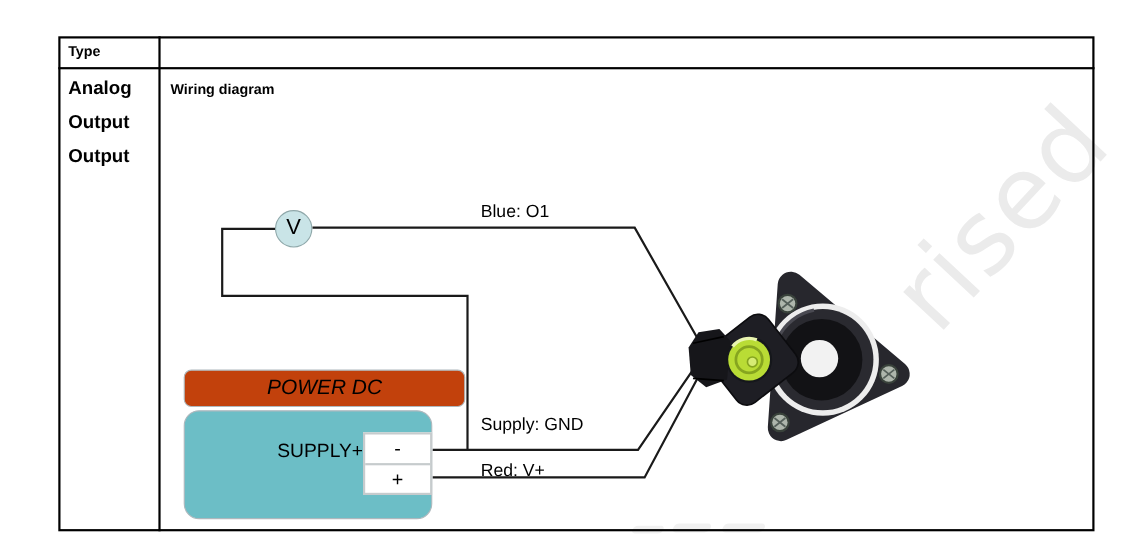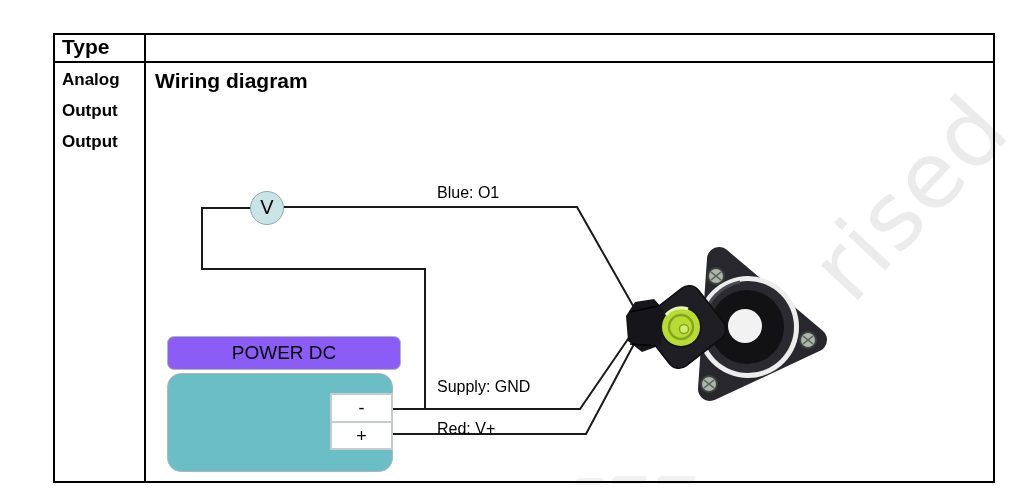--- a/index.html
+++ b/index.html
@@ -12,35 +12,35 @@
   .watermark{
     position:absolute;left:790px;top:248px;font-size:92px;letter-spacing:2px;
     color:#EBEBEB;font-family:"DejaVu Sans",sans-serif;font-weight:400;
     transform:rotate(-47deg);transform-origin:left top;white-space:nowrap;z-index:0;
   }
   .wm-frag{position:absolute;background:#F1F1F1;border-radius:6px;transform:skewX(-25deg);z-index:0;}
   
   .tbl-outer{left:53px;top:33px;width:942px;height:450px;border:2px solid #000;box-sizing:border-box;z-index:3;pointer-events:none;}
   .tbl-vline{left:144px;top:33px;width:2px;height:450px;background:#000;z-index:3;}
   .tbl-hline{left:53px;top:61px;width:942px;height:2px;background:#000;z-index:3;}
-  .hdr{top:33px;height:28px;line-height:28px;font-weight:bold;font-size:21px;z-index:4;}
+  .hdr{top:33px;height:28px;line-height:28px;font-weight:bold;font-size:13px;z-index:4;}
   .cell-lines{top:64px;line-height:31px;font-size:17px;z-index:4;white-space:nowrap;}
   .cell-lines span{display:block;}
   .bold{font-weight:bold;}
   
   .vmeter{
     left:250px;top:191px;width:34px;height:34px;border-radius:50%;
     background:#C9E4E7;border:1.5px solid #8FA8AA;box-sizing:border-box;
     text-align:center;line-height:30px;font-size:20px;z-index:2;
   }
   .wire-label{font-size:16px;z-index:2;white-space:nowrap;}
   .power-box{
-    left:167px;top:336px;width:234px;height:34px;background:#8b5cf6;
+    left:167px;top:336px;width:256px;height:34px;background:#c2410c;
     border:1px solid #AEB8BD;border-radius:7px;box-sizing:border-box;
-    text-align:center;line-height:32px;font-size:19px;z-index:2;
+    text-align:center;line-height:32px;font-size:19px;z-index:2;font-style:italic;
   }
   .supply-box{
     left:167px;top:373px;width:226px;height:99px;background:#6CBEC6;
     border:1px solid #AEB8BD;border-radius:14px;box-sizing:border-box;z-index:1;
   }
   .supply-labels{
     left:180px;top:397px;width:150px;text-align:right;font-size:17.5px;
     line-height:25px;z-index:2;white-space:nowrap;
   }
   .supply-labels span{display:block;}
@@ -137,19 +137,20 @@
 
   <div class="abs vmeter">V</div>
 
   <div class="abs wire-label" style="left:437px;top:184px;">Blue: O1</div>
   <div class="abs wire-label" style="left:437px;top:378px;">Supply: GND</div>
   <div class="abs wire-label" style="left:437px;top:420px;">Red: V+</div>
 
   <div class="abs supply-box"></div>
   <div class="abs power-box">POWER DC</div>
   <div class="abs supply-labels">
+    <span>SUPPLY+</span>
   </div>
   <div class="abs term-box">
     <div class="term-cell top">-</div>
     <div class="term-cell">+</div>
   </div>
 
 </div>
 
 </body></html>

